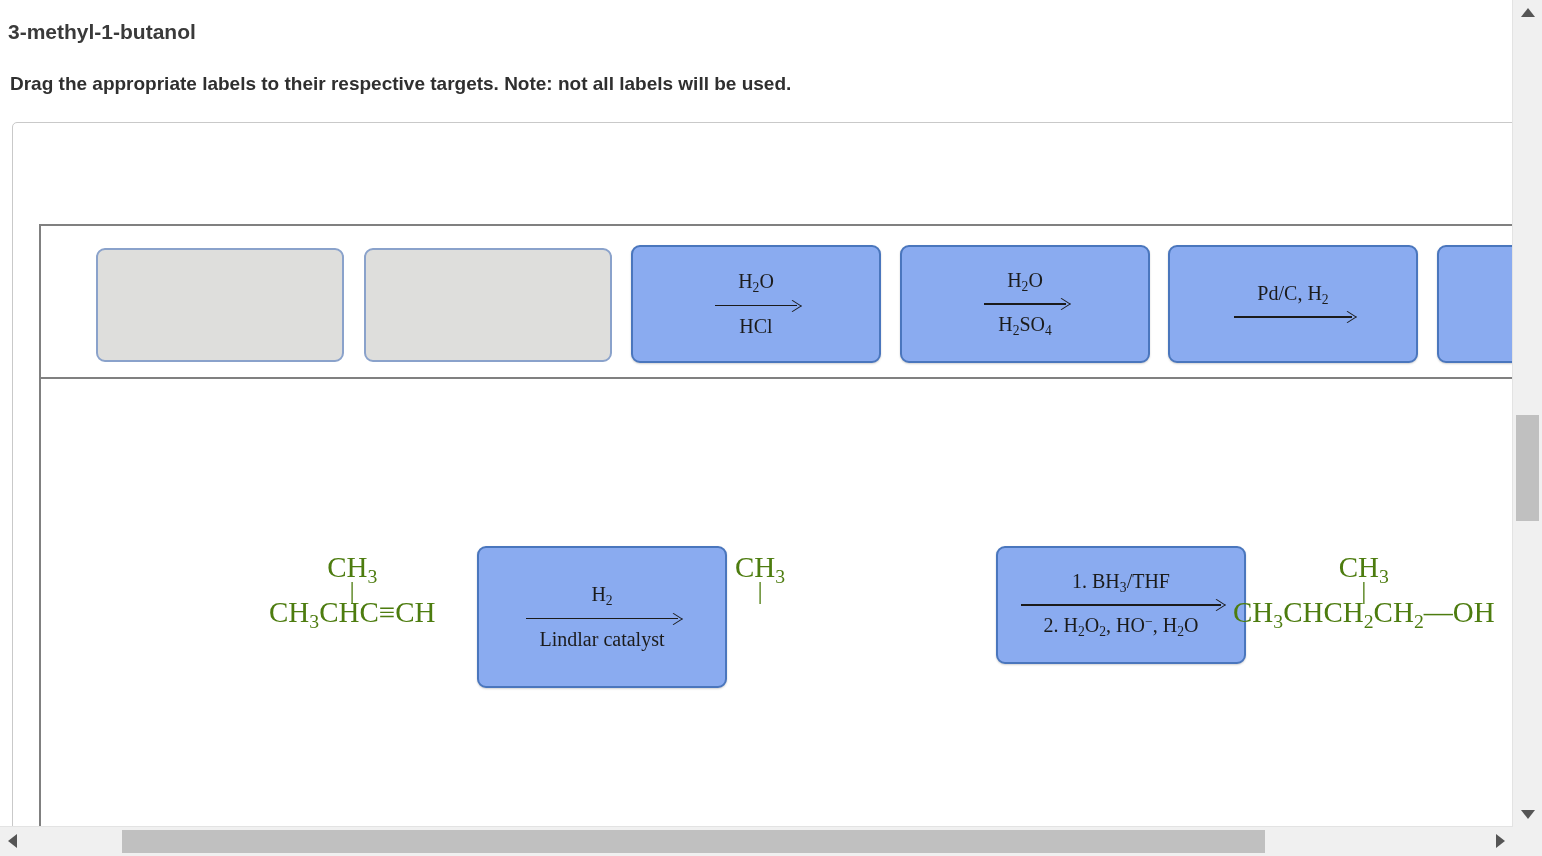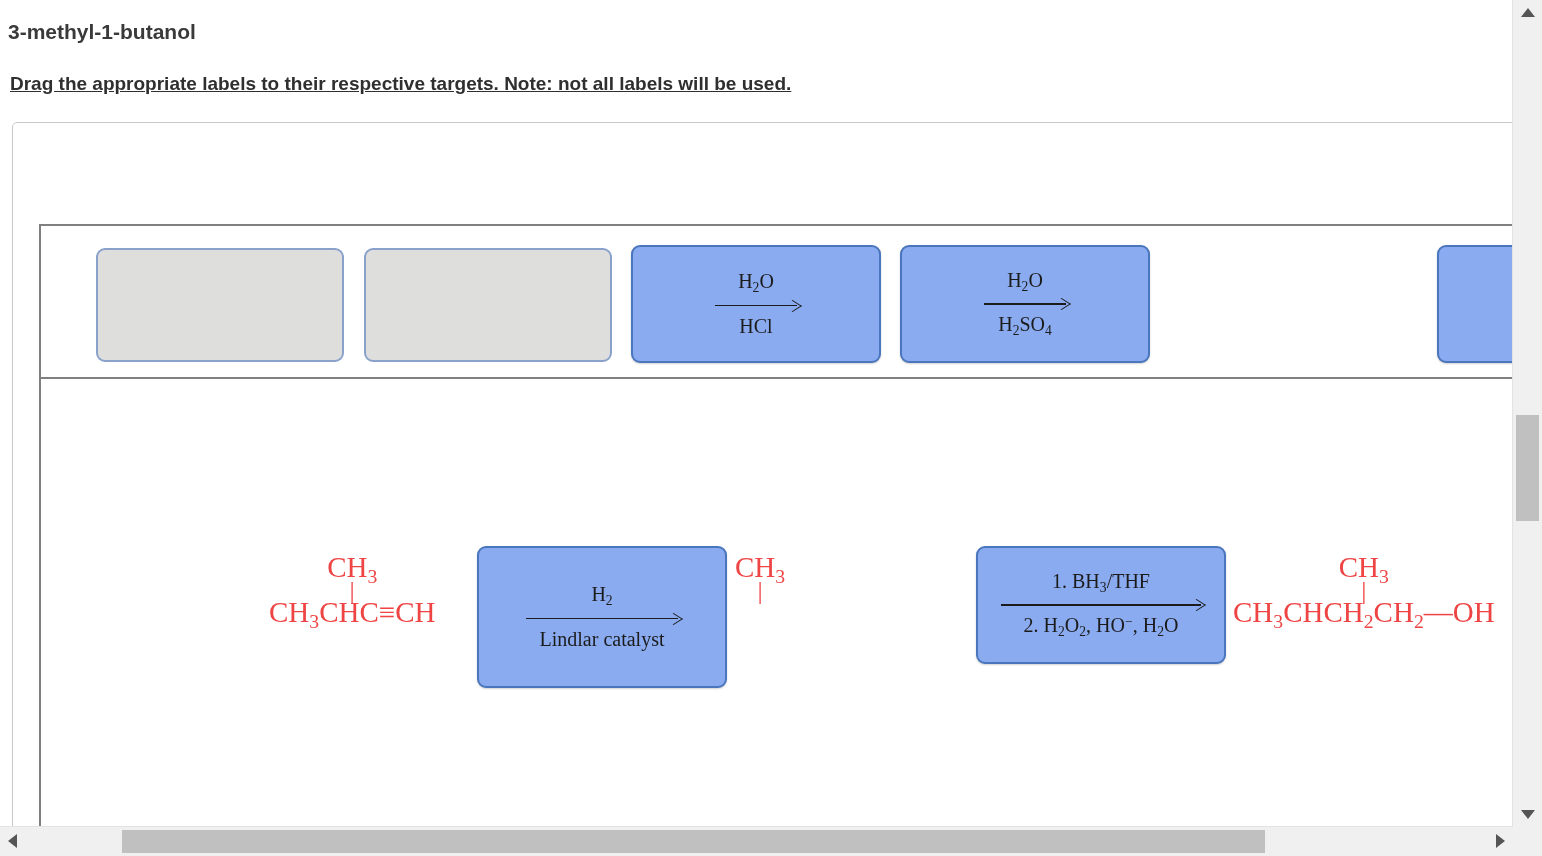--- a/index.html
+++ b/index.html
@@ -36,21 +36,20 @@
   }
 
   .instruction {
     position: absolute;
     left: 10px;
     top: 73px;
     font-size: 19px;
     font-weight: bold;
     color: #2f2f2f;
     white-space: nowrap;
-    text-decoration: underline;
   }
 
   
   .exercise-box {
     position: absolute;
     left: 12px;
     top: 122px;
     width: 1600px;
     height: 720px;
     border: 1px solid #c9c9c9;
@@ -152,21 +151,21 @@
     top: 256px;
     width: 1580px;
     height: 460px;
     border-left: 2px solid #808080;
     box-sizing: border-box;
   }
 
   .structure {
     position: absolute;
     font-family: "Liberation Serif", serif;
-    color: #ef4444;
+    color: #4d7c0f;
     font-size: 29px;
     white-space: nowrap;
     text-align: center;
   }
   .structure .branch {
     display: block;
     font-size: 29px;
     line-height: 1.0;
   }
   .structure .tick {
@@ -277,20 +276,30 @@
           <div class="reagent">
             <span class="top">H<sub>2</sub>O</span>
             <span class="arrow" style="width:82px;">
               <span class="shaft"></span>
                 <span class="head"></span>
             </span>
             <span class="bottom">H<sub>2</sub>SO<sub>4</sub></span>
           </div>
         </div>
 
+        <div class="label blue" style="left:1127px; top:19px; width:250px; height:118px;">
+          <div class="reagent">
+            <span class="top">Pd/C,&nbsp;H<sub>2</sub></span>
+            <span class="arrow" style="width:118px;">
+              <span class="shaft"></span>
+                <span class="head"></span>
+            </span>
+
+          </div>
+        </div>
 
         <div class="label blue" style="left:1396px; top:19px; width:250px; height:118px;"></div>
 
       </div>
     </div>
 
     <div class="scheme-area">
 
       <div class="structure" style="left:228px; top:174px;">
         <span class="branch">CH<sub>3</sub></span>
@@ -307,21 +316,21 @@
           </span>
           <span class="bottom">Lindlar&nbsp;catalyst</span>
         </div>
       </div>
 
       <div class="structure" style="left:694px; top:174px;">
         <span class="branch">CH<sub>3</sub></span>
         <span class="tick">|</span>
       </div>
 
-      <div class="label blue" style="left:935px; top:167px; width:250px; height:118px;">
+      <div class="label blue" style="left:955px; top:167px; width:250px; height:118px;">
         <div class="reagent">
           <span class="top">1.&nbsp;BH<sub>3</sub>/THF</span>
           <span class="arrow" style="width:200px;">
             <span class="shaft"></span>
               <span class="head"></span>
           </span>
           <span class="bottom">2.&nbsp;H<sub>2</sub>O<sub>2</sub>,&nbsp;HO<sup>−</sup>,&nbsp;H<sub>2</sub>O</span>
         </div>
       </div>
 

